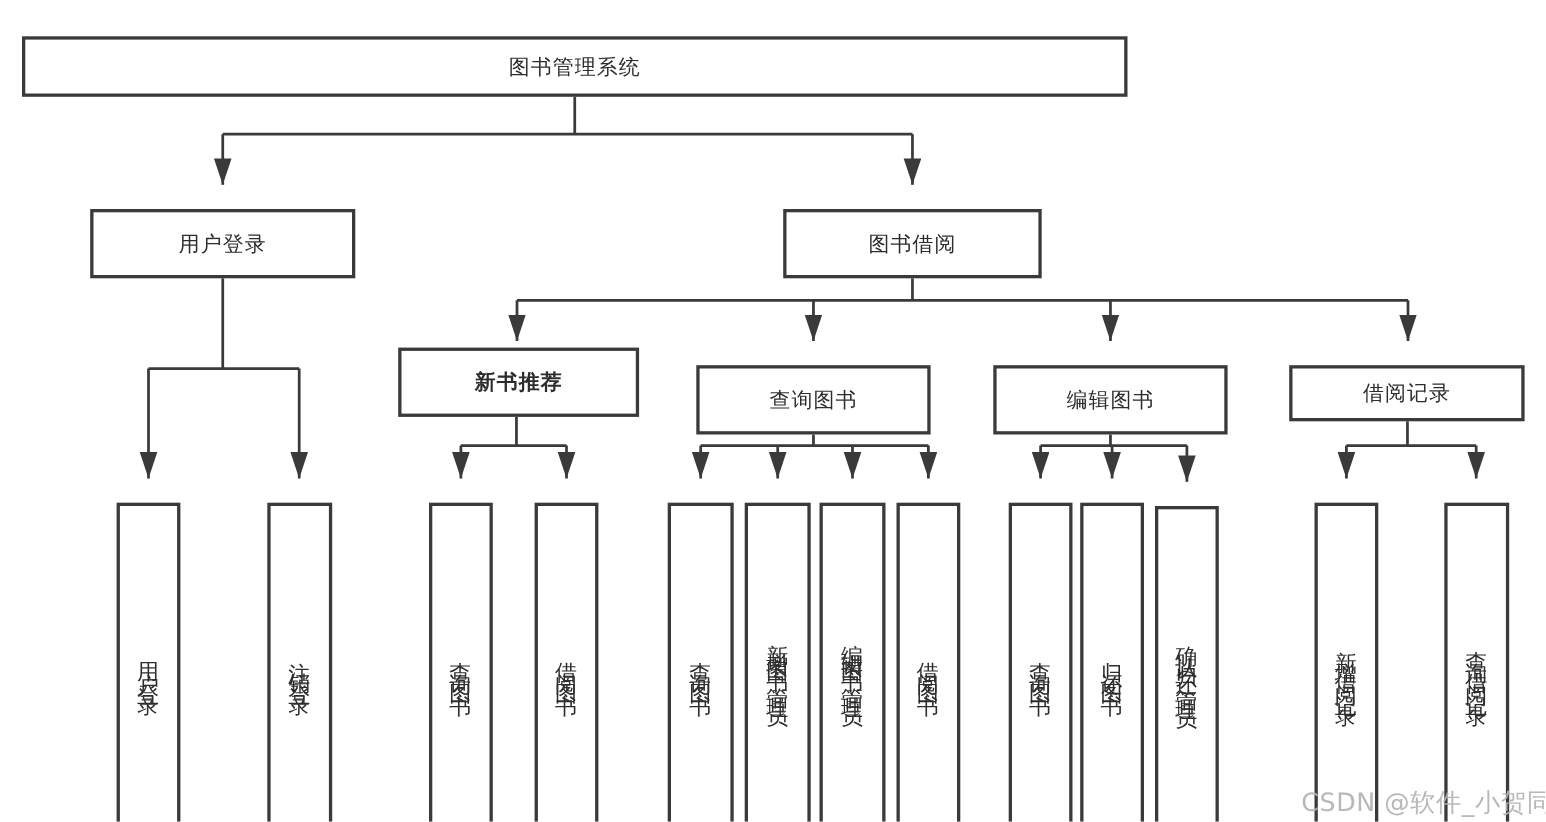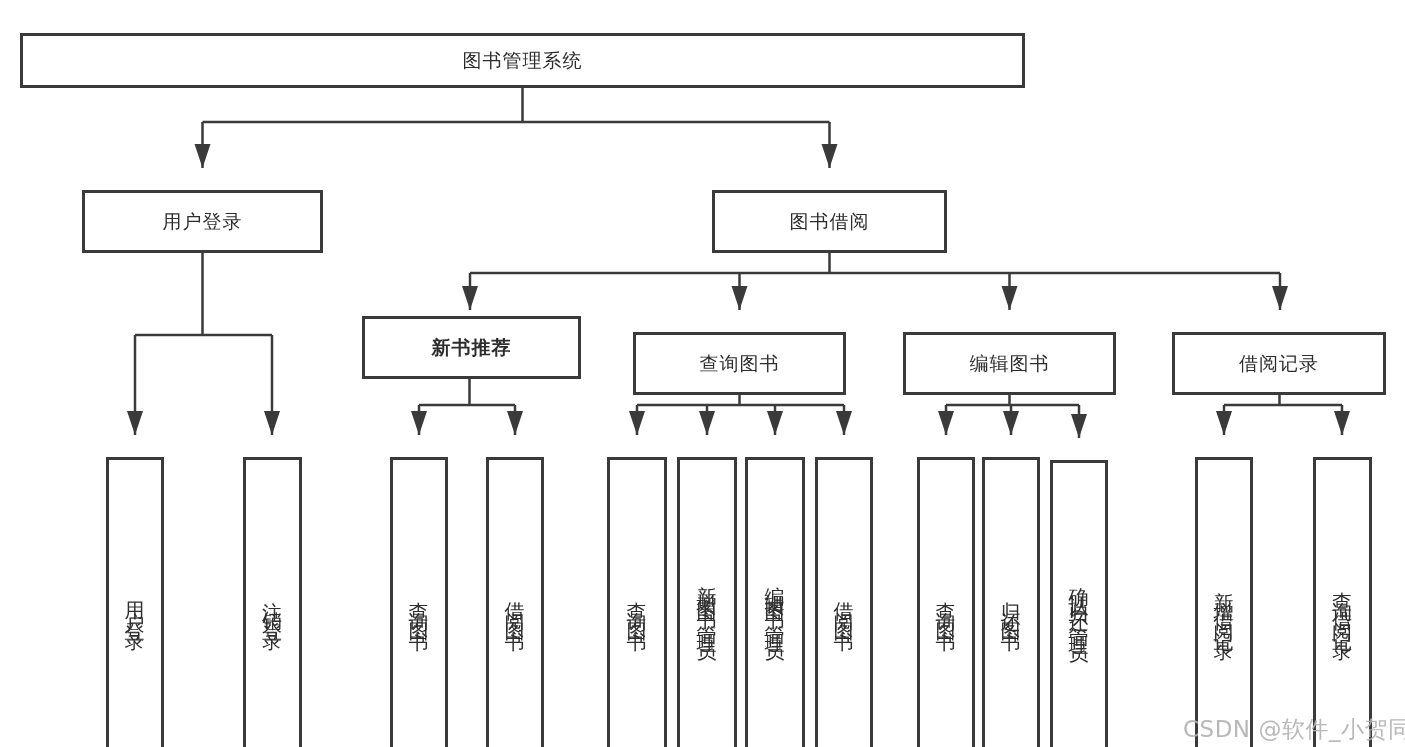--- a/index.html
+++ b/index.html
@@ -115,21 +115,21 @@
   </svg>
 
   <div class="node hnode" style="left:20px; top:13px; width:1005px; height:55px;">图书管理系统</div>
 
   <div class="node hnode" style="left:82px; top:170px; width:241px; height:63px;">用户登录</div>
   <div class="node hnode" style="left:712px; top:170px; width:235px; height:63px;">图书借阅</div>
 
   <div class="node hnode" style="left:362px; top:296px; width:219px; height:63px;font-weight:bold;">新书推荐</div>
   <div class="node hnode" style="left:633px; top:312px; width:213px; height:63px;">查询图书</div>
   <div class="node hnode" style="left:903px; top:312px; width:213px; height:63px;">编辑图书</div>
-  <div class="node hnode" style="left:1172px; top:312px; width:214px; height:63px;">借阅记录</div>
+  <div class="node hnode" style="left:1172px; top:312px; width:214px; height:51px;">借阅记录</div>
 
   <div class="node vnode" style="left:106px; top:437px; width:58px; height:298px;">用户登录</div>
   <div class="node vnode" style="left:243px; top:437px; width:59px; height:298px;">注销登录</div>
 
   <div class="node vnode" style="left:390px; top:437px; width:58px; height:298px;">查询图书</div>
   <div class="node vnode" style="left:486px; top:437px; width:58px; height:298px;">借阅图书</div>
 
   <div class="node vnode" style="left:607px; top:437px; width:60px; height:298px;">查询图书</div>
   <div class="node vnode tight" style="left:677px; top:437px; width:60px; height:298px;">新增图书（管理员）</div>
   <div class="node vnode tight" style="left:745px; top:437px; width:60px; height:298px;">编辑图书（管理员）</div>

